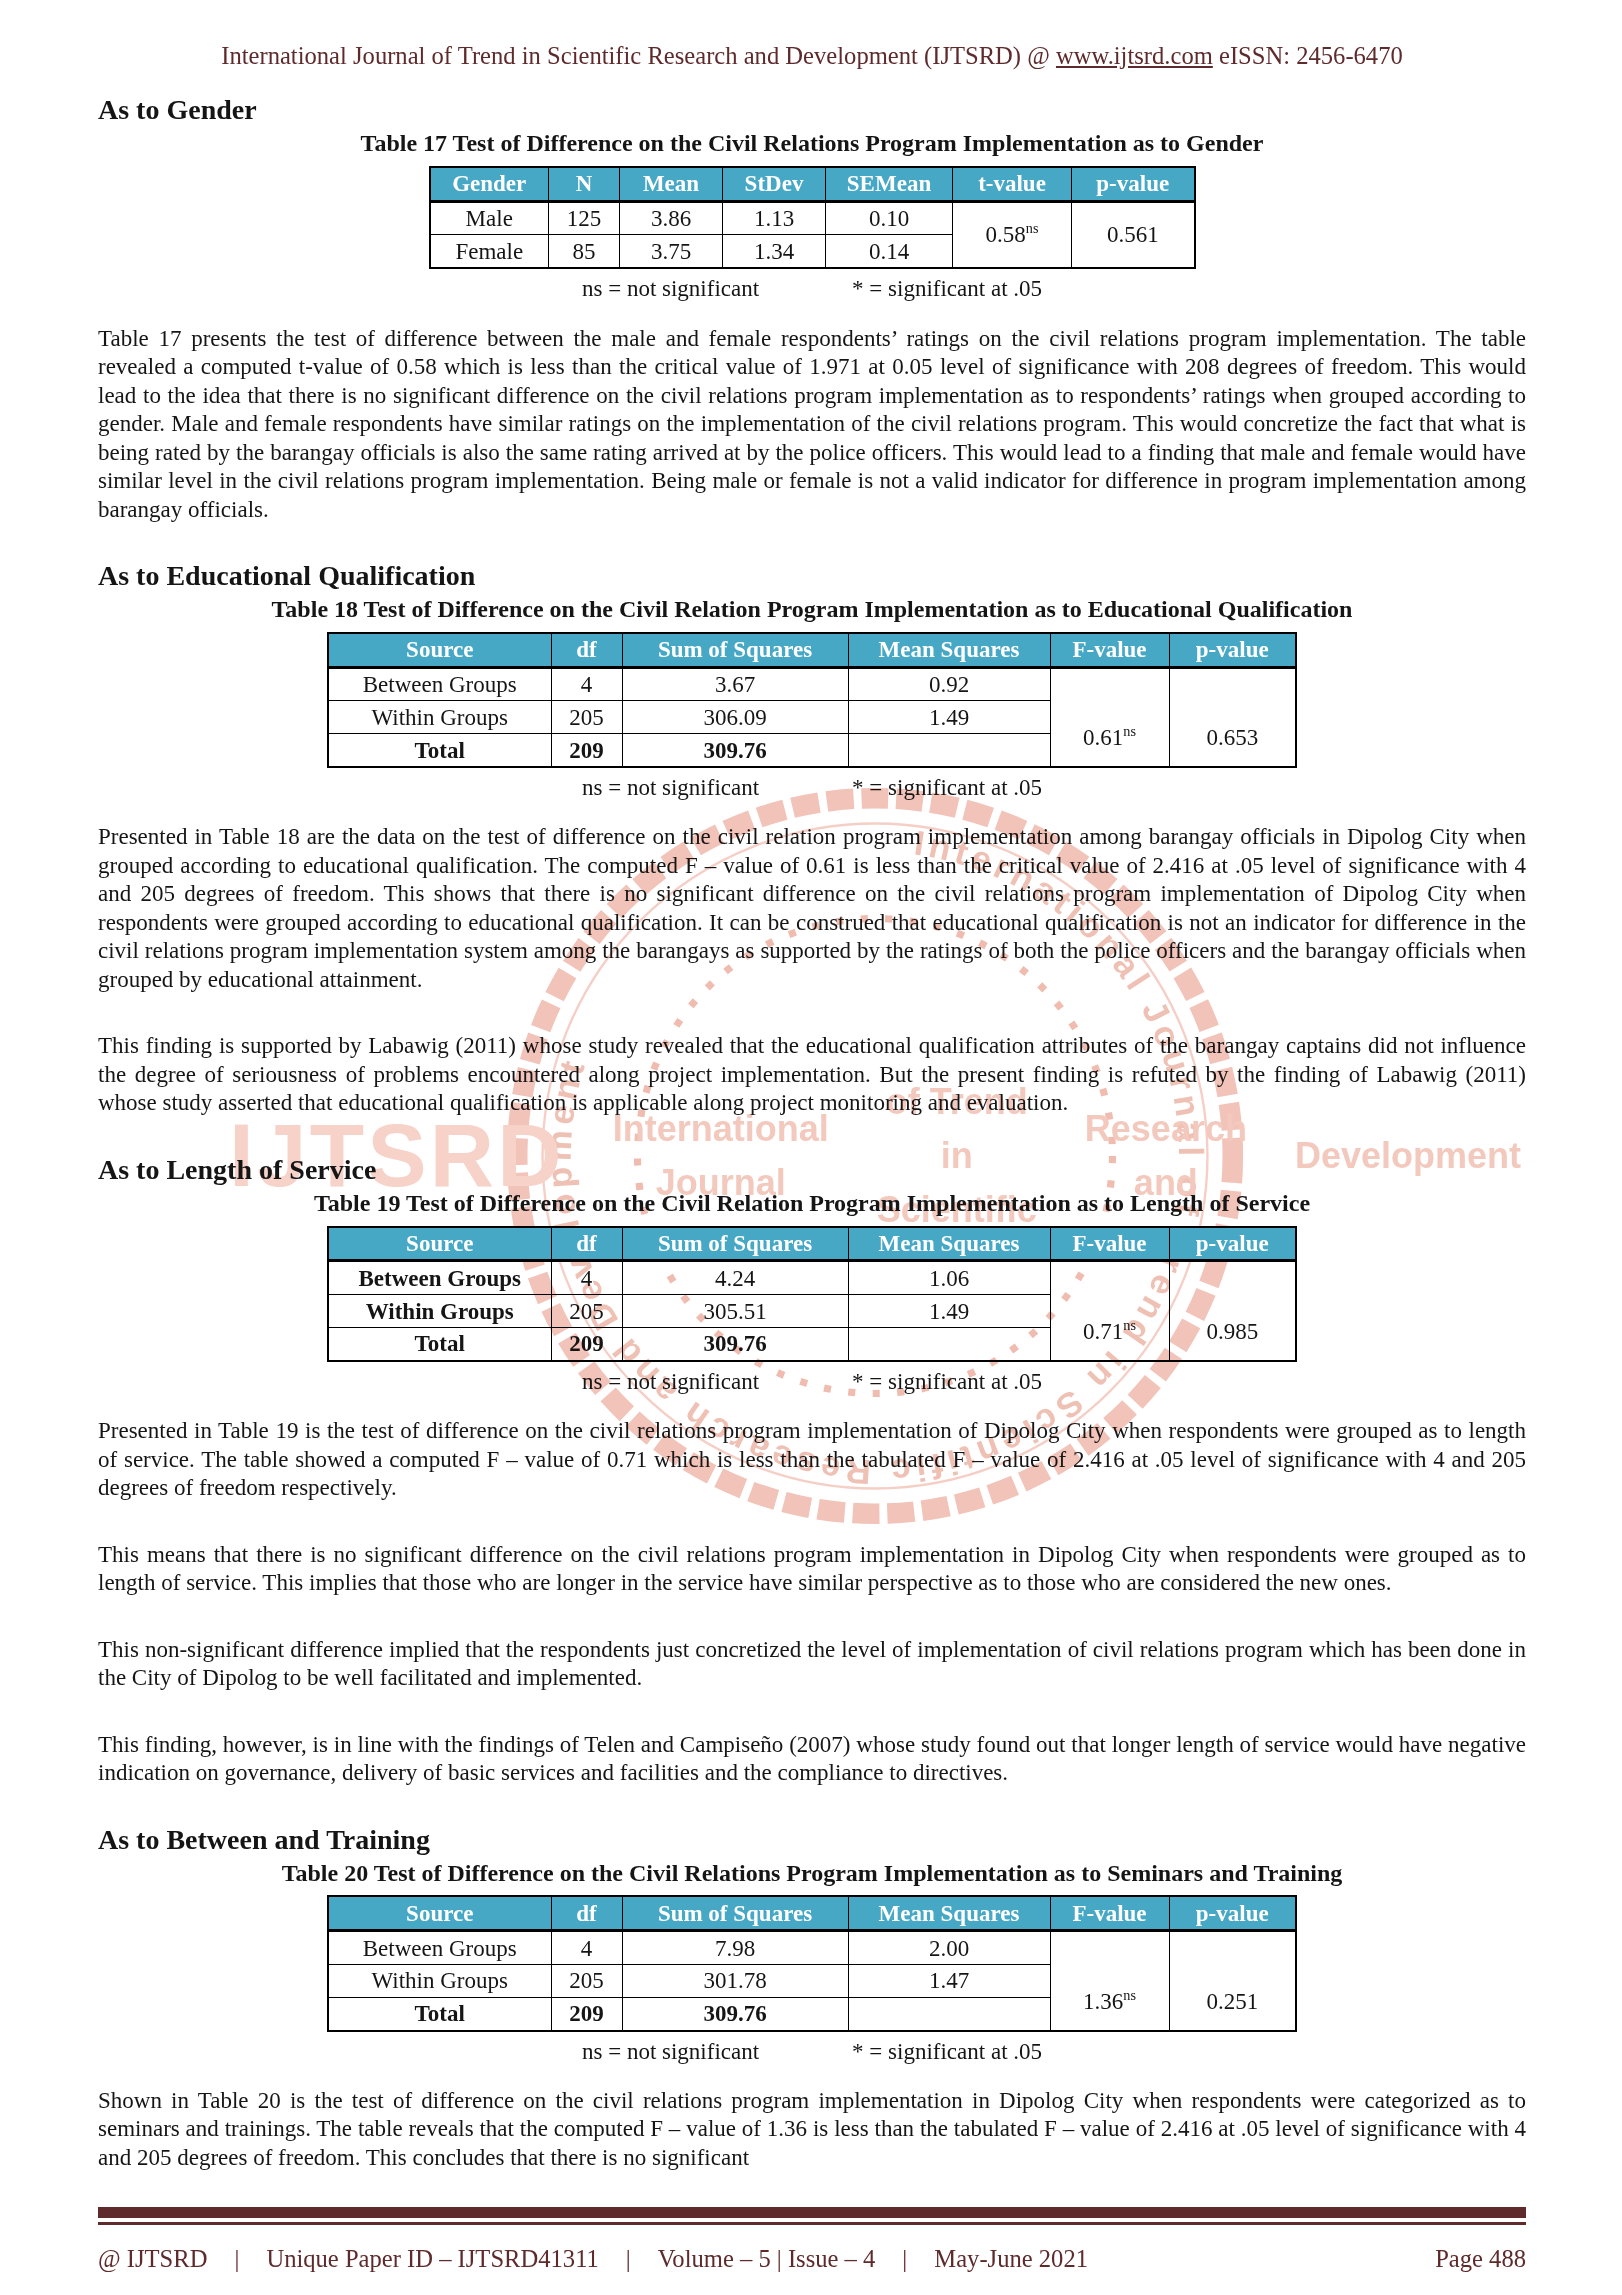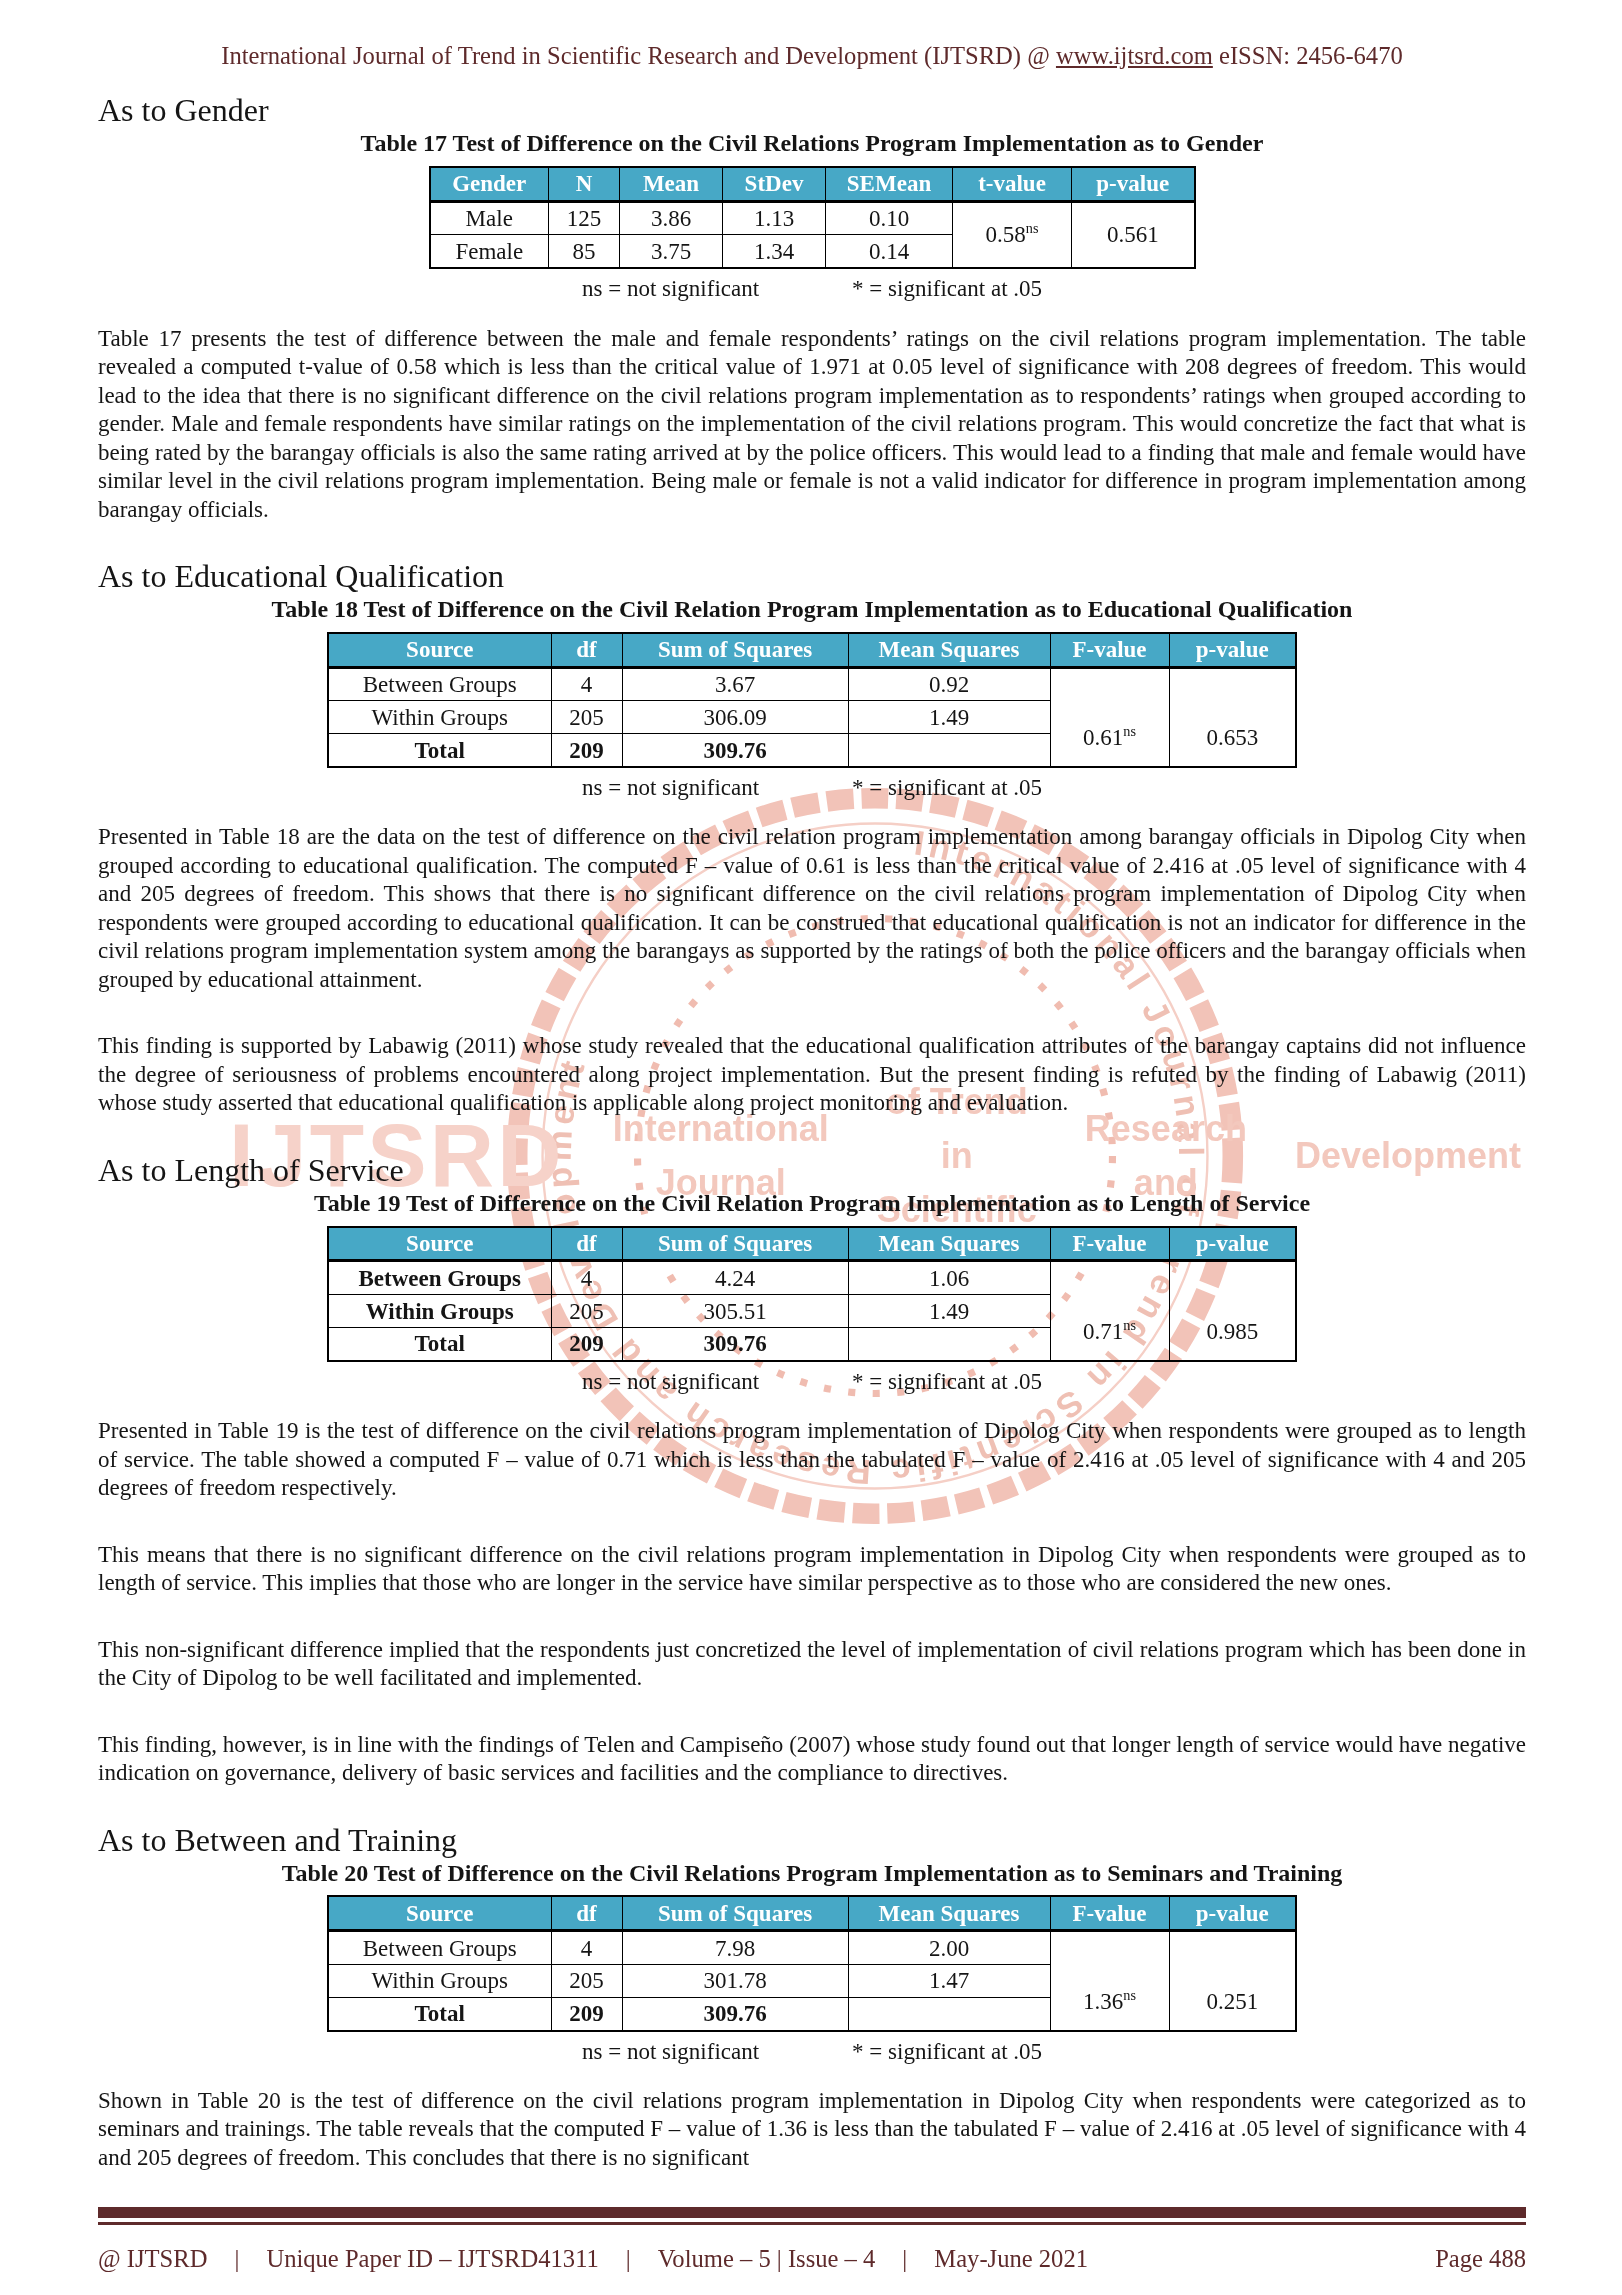--- a/index.html
+++ b/index.html
@@ -36,21 +36,21 @@
   }
   .wm-title{font-size:89px;font-weight:bold;color:#f6d2c9;letter-spacing:3.2px;line-height:1.05;}
   .wm-line{font-size:36px;font-weight:bold;color:#f3c8bd;line-height:1.5;margin-left:48px;}
   
   .jheader{
     text-align:center;color:#5e2a2b;font-size:24.6px;line-height:30px;margin-bottom:25px;
     white-space:nowrap;
   }
   .jheader .link{text-decoration:underline;color:#5e2a2b;cursor:pointer;margin-top:14px;}
   
-  .sec-heading{font-weight:normal;font-size:32px;margin:19px 0 3.2px 0;}
+  .sec-heading{font-weight:bold;font-size:28px;margin:19px 0 3.2px 0;}
   .sec-heading.first{margin-top:0;}
   .tbl-title{font-weight:bold;font-size:24px;text-align:center;margin:1.6px 0 8px 0;}
   
   table{border-collapse:collapse;margin:0 auto;table-layout:fixed;background:transparent;}
   td,th{border:1.6px solid #000;text-align:center;padding:2.4px 4.8px;line-height:27px;font-size:23px;
         overflow:hidden;background:transparent;}
   table{border:2.4px solid #000;}
   thead th{
     background:#47a8c6;color:#ffffff;font-weight:bold;border-bottom:3.2px solid #000;text-align:center;
   }

